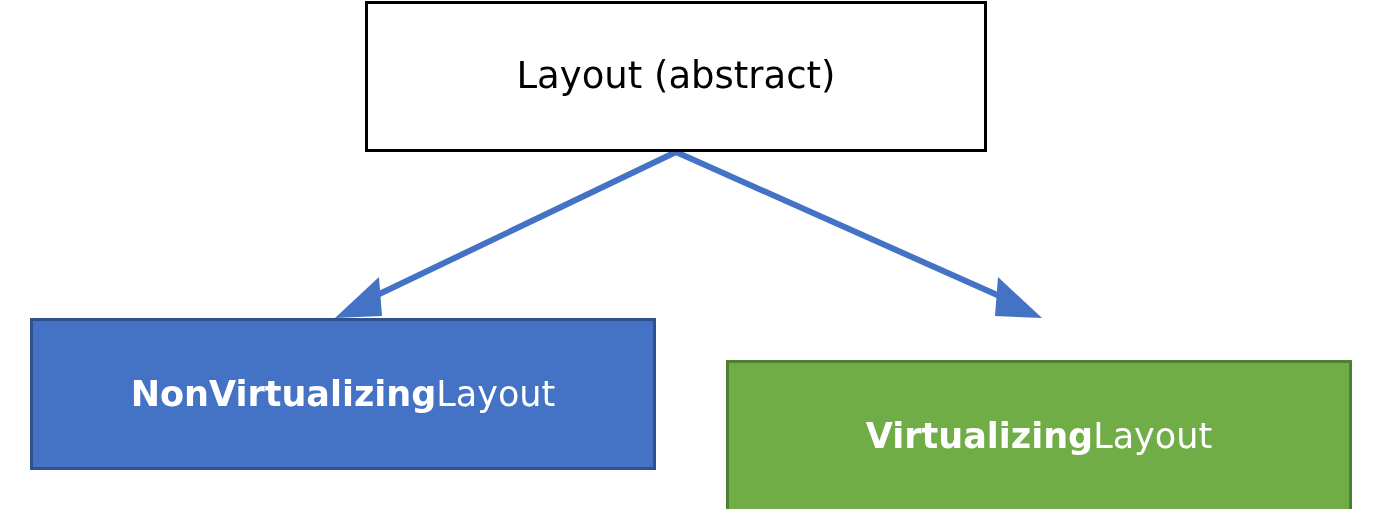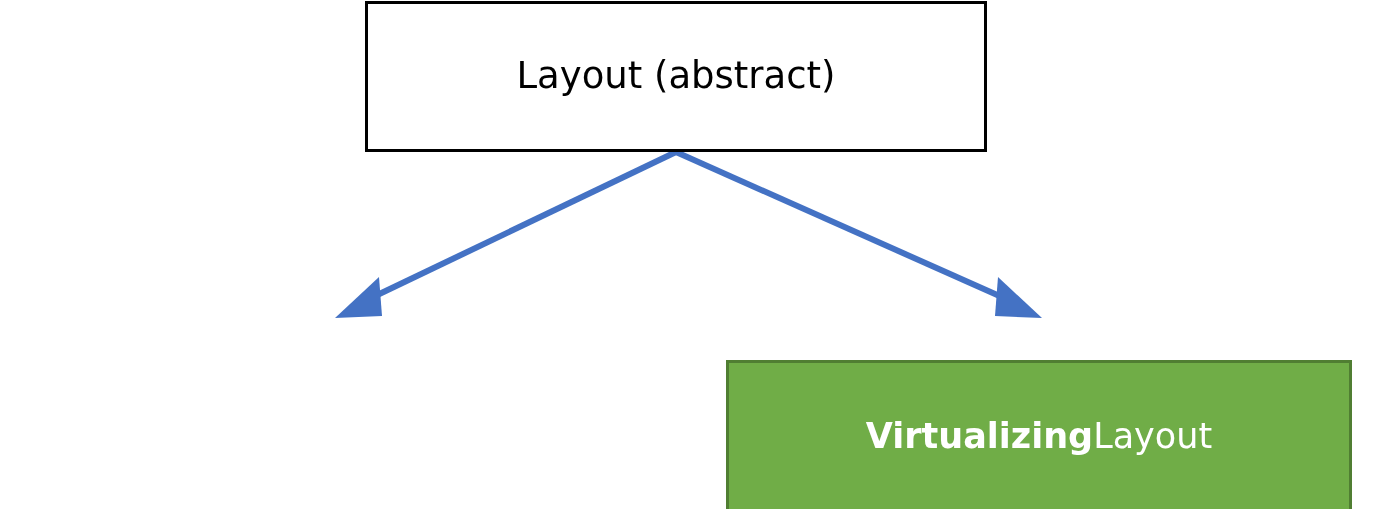--- a/index.html
+++ b/index.html
@@ -90,18 +90,21 @@
     <g>
       <line x1="676" y1="152" x2="1004" y2="298" stroke="#4472C4" stroke-width="6"></line>
       <polygon points="1042,318 998,277 995,316" fill="#4472C4"></polygon>
     </g>
   </svg>
 
   <div class="node" id="node-layout">
     <span class="node-label">Layout (abstract)</span>
   </div>
 
+  <div class="node" id="node-nonvirtualizing">
+    <span class="leaf-label"><span class="strong">NonVirtualizing</span><span class="light">Layout</span></span>
+  </div>
 
   <div class="node" id="node-virtualizing">
     <span class="leaf-label"><span class="strong">Virtualizing</span><span class="light">Layout</span></span>
   </div>
 
 </div>
 
 </body></html>

